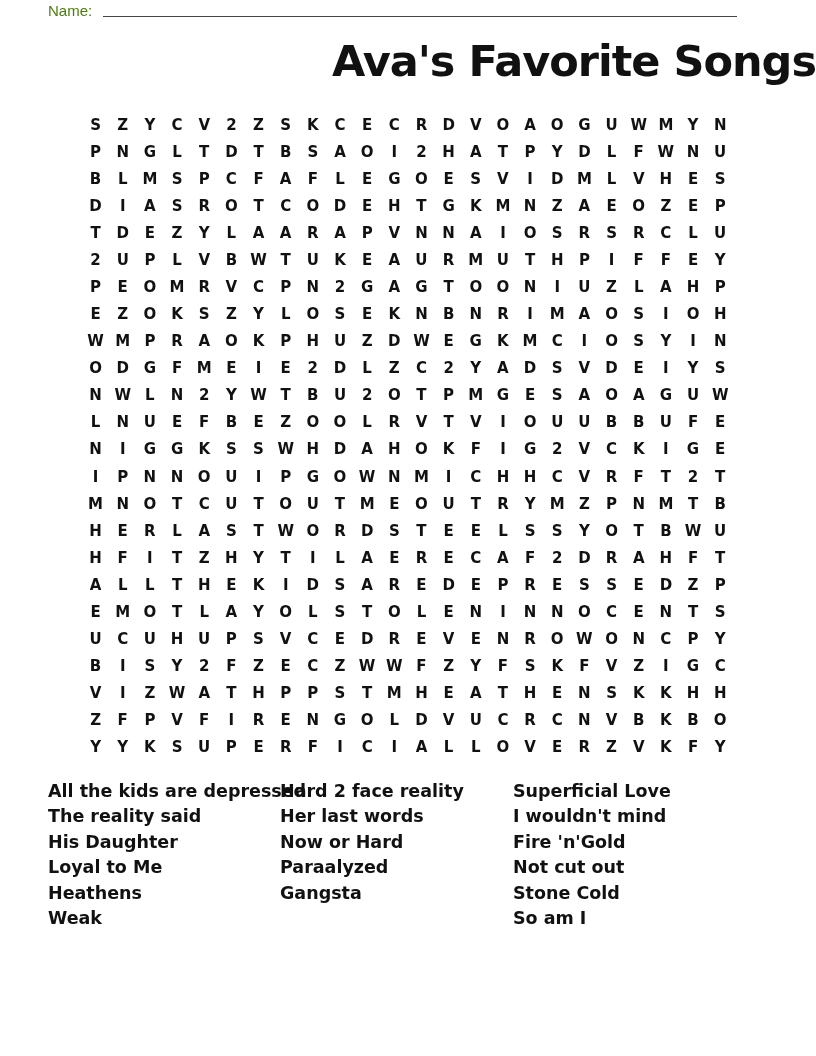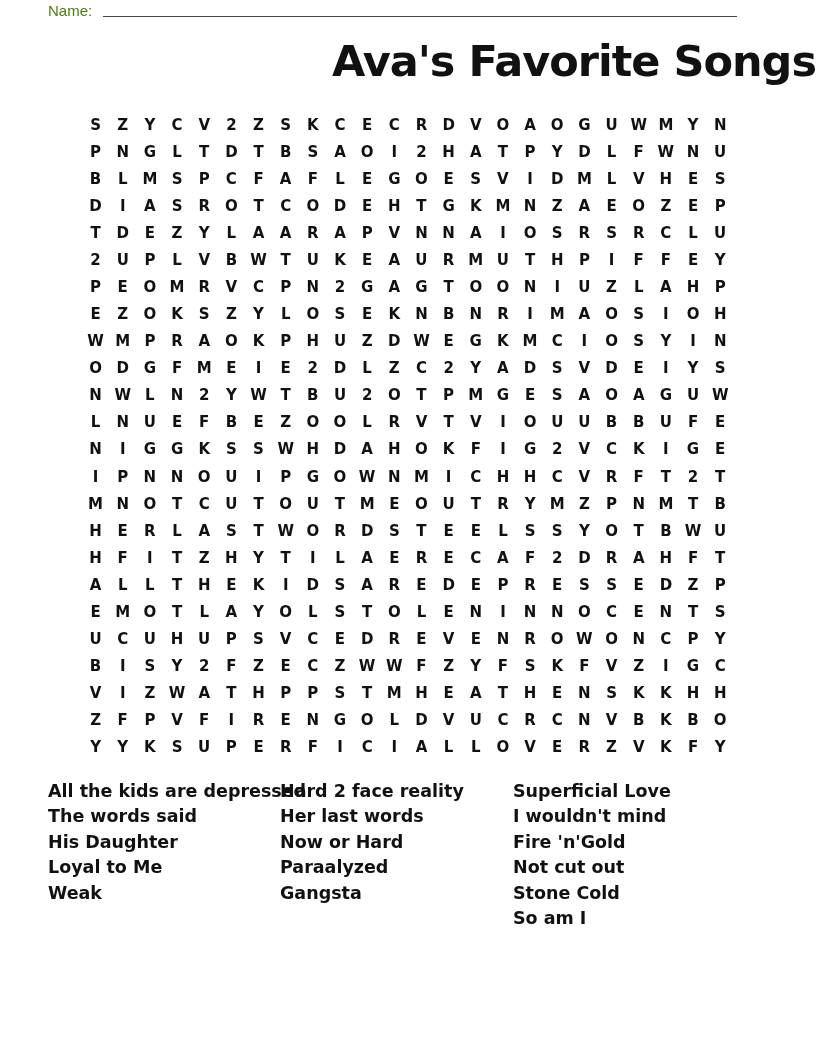--- a/index.html
+++ b/index.html
@@ -652,23 +652,24 @@
     <div class="cell">R</div>
     <div class="cell">Z</div>
     <div class="cell">V</div>
     <div class="cell">K</div>
     <div class="cell">F</div>
     <div class="cell">Y</div>
   </div>
 
 <div class="word-col c1">
     <div class="word">All the kids are depressed</div>
-    <div class="word">The words said</div>
+    <div class="word">The reality said</div>
     <div class="word">His Daughter</div>
     <div class="word">Loyal to Me</div>
+    <div class="word">Heathens</div>
     <div class="word">Weak</div>
   </div>
 <div class="word-col c2">
     <div class="word">Hard 2 face reality</div>
     <div class="word">Her last words</div>
     <div class="word">Now or Hard</div>
     <div class="word">Paraalyzed</div>
     <div class="word">Gangsta</div>
   </div>
 <div class="word-col c3">

